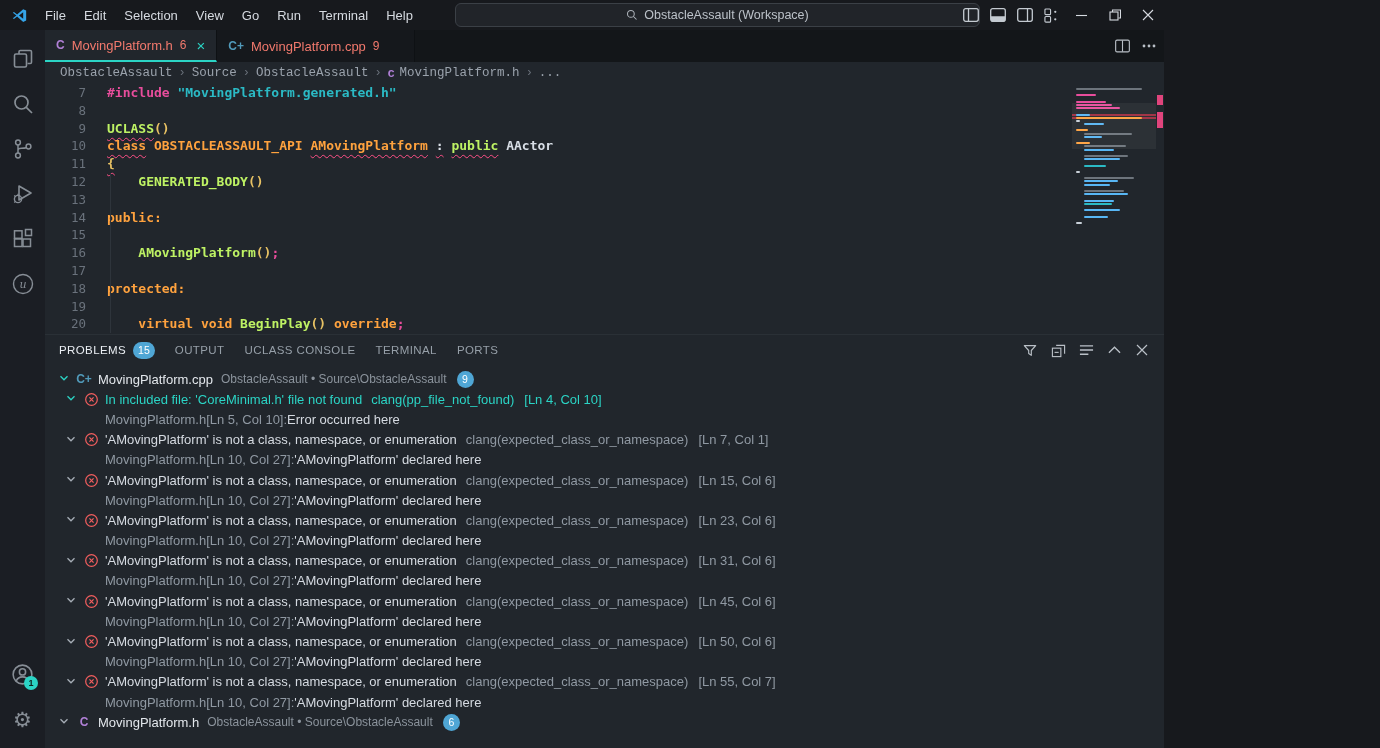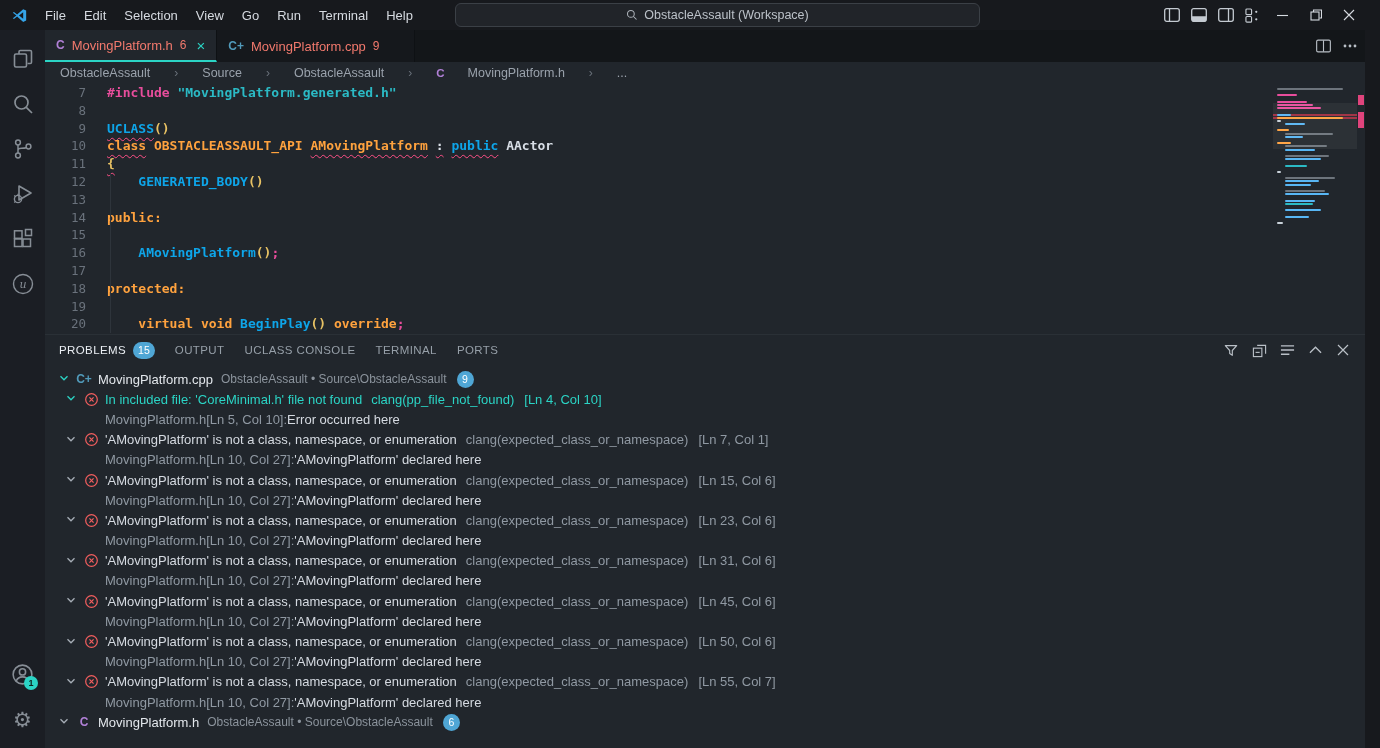--- a/index.html
+++ b/index.html
@@ -1,17 +1,17 @@
 <!DOCTYPE html>
 <html><head>
 <meta charset="utf-8">
 <style>
   html,body{margin:0;padding:0;width:1380px;height:748px;overflow:hidden;background:#17191d;
     font-family:"Liberation Sans",sans-serif;-webkit-font-smoothing:antialiased;}
-  .app{width:1365px;height:748px;display:flex;flex-direction:column;}
+  .app{width:1164px;height:748px;display:flex;flex-direction:column;}
 
   
   .titlebar{height:30px;flex:none;background:#17191d;display:flex;align-items:center;position:relative;color:#cfd5dc;}
   .logo{margin:0 8px 0 11px;display:flex;}
   .menubar{display:flex;align-items:center;}
   .menu-item{padding:0 9px;font-size:13px;color:#d6dae0;cursor:default;}
   .navarrows{margin-left:48px;display:flex;align-items:center;gap:16px;font-size:16px;}
   .nav-back{color:#d6dae0;}
   .nav-fwd{color:#565c63;}
   .cmd-center{position:absolute;left:455px;top:3px;width:523px;height:22px;background:#212429;
@@ -37,31 +37,31 @@
   .tab{display:flex;align-items:center;padding:0 11px;gap:7px;font-size:13px;background:#15181c;
     border-right:1px solid #0e1114;color:#f2796d;box-sizing:border-box;}
   .tab.active{background:#21262c;border-bottom:2px solid #2bd4c5;}
   .ficon{font-weight:bold;font-size:12px;}
   .tab-badge{font-size:12px;}
   .tab-close{color:#2bd4c5;font-size:15px;margin-left:3px;}
   .tab-pad{width:16px;}
   .editor-actions{position:absolute;right:8px;top:0;height:32px;display:flex;align-items:center;gap:12px;color:#b9bfc6;}
 
   
-  .breadcrumbs{height:22px;flex:none;display:flex;align-items:center;padding-left:15px;font-size:12.5px;color:#9aa2ac;gap:24px;}
+  .breadcrumbs{height:22px;flex:none;display:flex;align-items:center;padding-left:15px;font-size:12.5px;color:#9aa2ac;gap:6px;font-family:Liberation Mono, monospace;}
   .bc-sep{color:#69707a;font-size:12px;}
   .bc-file-icon{color:#b180d7;font-weight:bold;font-size:11.5px;margin-right:-1px;}
 
   
   .editor-wrap{height:250px;flex:none;position:relative;display:flex;overflow:hidden;}
   .code{flex:1;position:relative;font-family:"DejaVu Sans Mono",monospace;font-size:13px;font-weight:bold;min-width:0;}
   .code-line{display:flex;height:17.8px;line-height:17.8px;}
   .gutter{width:41px;flex:none;text-align:right;padding-right:21px;color:#6a727c;font-weight:normal;font-size:12.5px;}
   .code-content{white-space:pre;}
-  .tk-pl{color:#d8dee6;} .tk-kw{color:#ffa23e;} .tk-fn{color:#0ea5e9;} .tk-str{color:#2bbac5;}
+  .tk-pl{color:#d8dee6;} .tk-kw{color:#ffa23e;} .tk-fn{color:#bef264;} .tk-str{color:#2bbac5;}
   .tk-pp{color:#e84d9c;} .tk-sc{color:#e84d9c;} .tk-pn{color:#e8c264;}
   .tk-cm{color:#7b828c;font-style:italic;font-weight:normal;}
   .sq{text-decoration:underline;text-decoration-style:wavy;text-decoration-color:#ff4f87;
     text-decoration-thickness:1px;text-underline-offset:4px;}
   .indent-guide{position:absolute;width:1px;background:#2e343b;}
   .minimap{width:84px;flex:none;position:relative;padding-top:4px;}
   .mm-slider{position:absolute;left:0;top:19px;width:84px;height:46px;background:rgba(255,255,255,0.05);}
   .mm-rowwrap{height:2px;margin-bottom:1.2px;}
   .mm-err{background:rgba(226,48,72,0.65);}
   .mm-bar{height:2px;border-radius:1px;}

